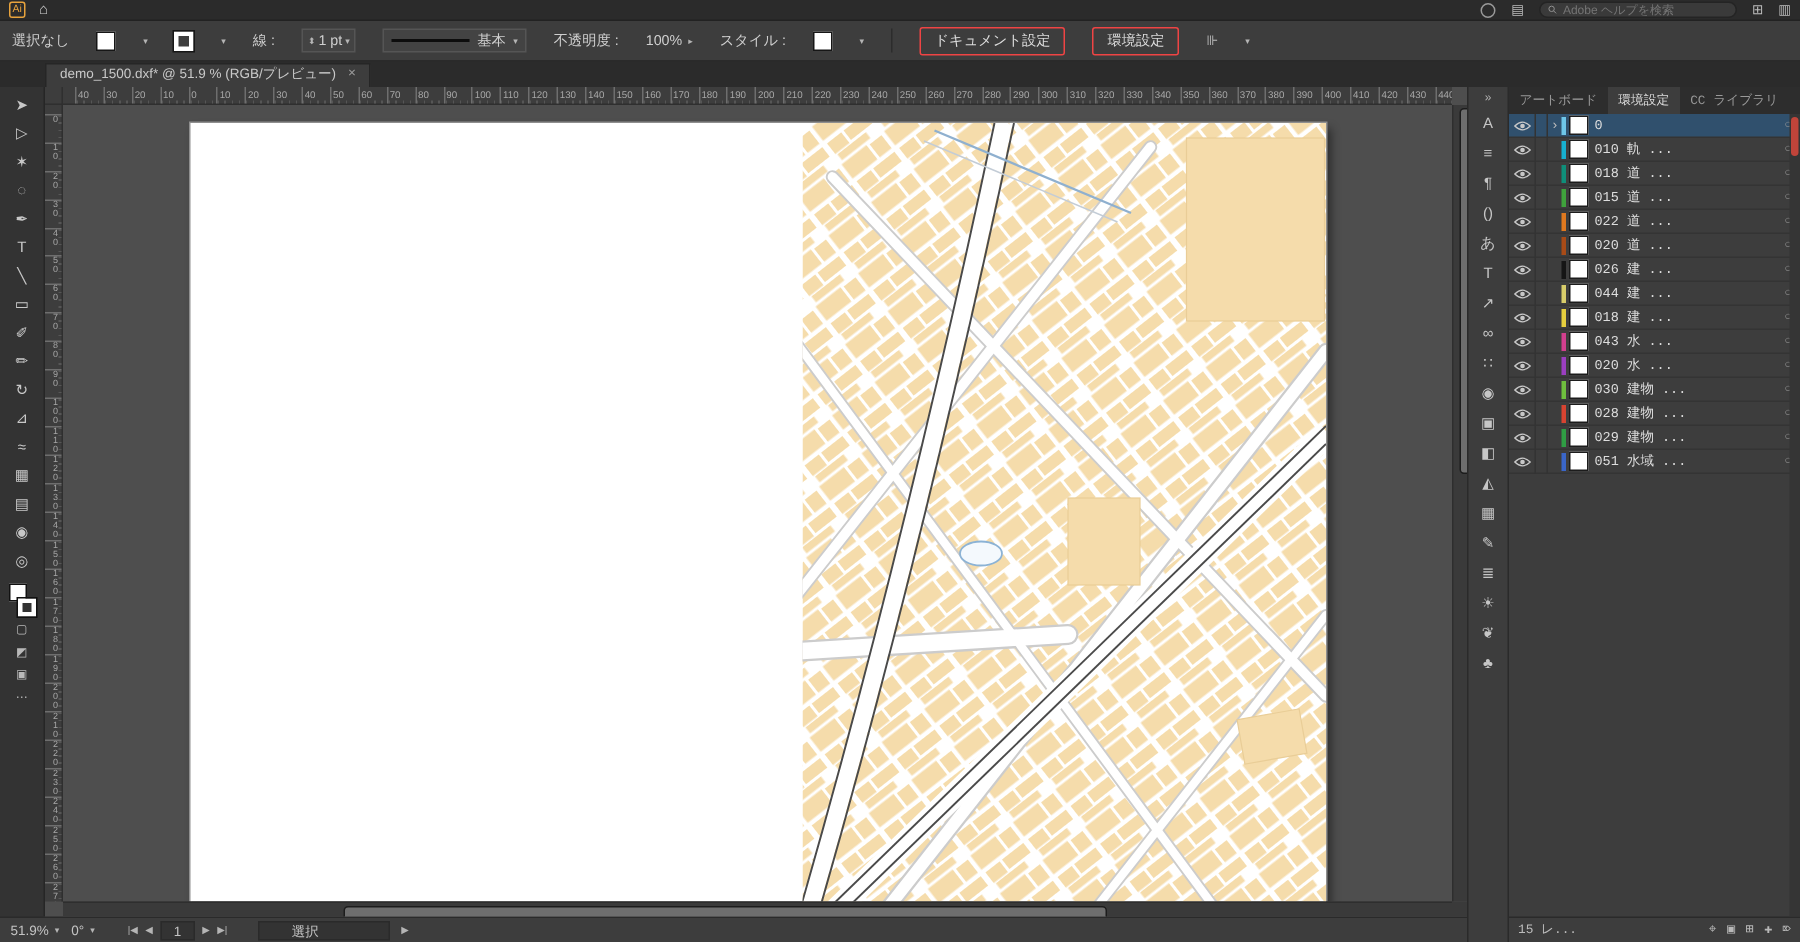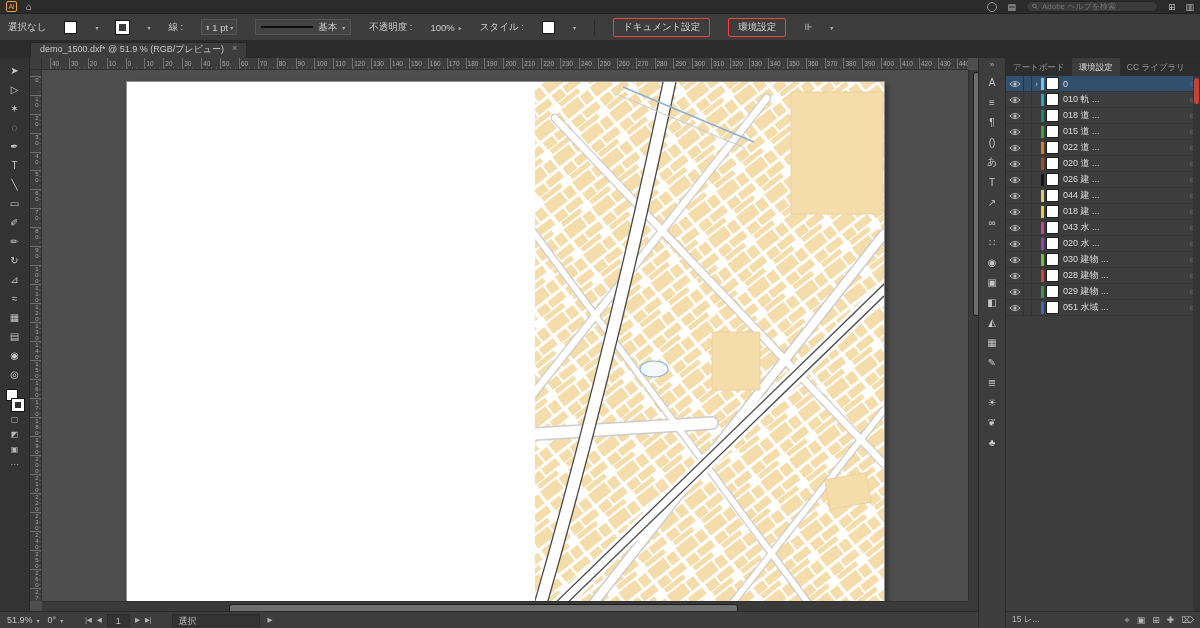--- a/index.html
+++ b/index.html
@@ -89,30 +89,30 @@
   .scroll-corner { position:absolute; right:0; bottom:0; width:10px; height:10px; background:#3a3a3a; }
 
   
   .statusbar { height:17px; background:#3d3d3d; border-top:1px solid #2a2a2a; flex:none;
                display:flex; align-items:center; gap:8px; padding:0 7px; font-size:9px; color:#c4c4c4; }
   .sb-select { display:flex; align-items:center; gap:4px; }
   .sb-nav { display:flex; align-items:center; gap:5px; margin-left:14px; }
   .navbtn { font-size:6.5px; color:#b5b5b5; }
   .sb-field { background:#333; border:1px solid #2a2a2a; padding:0 8px; height:13px; line-height:12px; font-size:9px; }
   .sb-status { background:#333; border:1px solid #2a2a2a; height:13px; line-height:12px; min-width:88px;
-               padding:0 6px; margin-left:12px; font-size:9px; color:#c4c4c4; }
+               padding:0 22px; margin-left:12px; font-size:9px; color:#c4c4c4; }
 
   
   .right-dock { width:222px; display:flex; flex:none; }
   .icon-strip { width:28px; background:#3d3d3d; border-left:1px solid #2a2a2a; border-right:1px solid #2a2a2a;
                 display:flex; flex-direction:column; align-items:center; padding-top:2px; overflow:hidden; flex:none; }
   .strip-collapse { font-size:8px; color:#b0b0b0; margin-bottom:3px; }
   .strip-icon { width:22px; height:20px; display:flex; align-items:center; justify-content:center;
                 color:#c6c6c6; font-size:10px; flex:none; }
-  .layers-panel { flex:1; background:#3d3d3d; display:flex; flex-direction:column; position:relative; min-width:0; }
+  .layers-panel { flex:1; background:#3d3d3d; display:flex; flex-direction:column; position:relative; min-width:0;font-family:Liberation Mono, monospace; }
   .panel-tabs { height:18px; background:#2d2d2d; display:flex; flex:none; }
   .ptab { padding:0 7px; line-height:18px; font-size:8.5px; color:#999; white-space:nowrap; }
   .ptab.active { background:#3d3d3d; color:#ddd; }
   .layers-list { flex:none; }
   .layer-row { display:flex; align-items:center; height:16px; border-bottom:1px solid #343434; }
   .layer-row.selected { background:#30506d; }
   .cell.eye { width:18px; height:16px; border-right:1px solid #333; display:flex; align-items:center; justify-content:center; flex:none; }
   .eyeicon { width:12px; height:8px; }
   .cell.lockcell { width:8px; height:16px; border-right:1px solid #333; flex:none; }
   .chev { width:9px; text-align:center; color:#bbb; font-size:9px; visibility:hidden; flex:none; }

